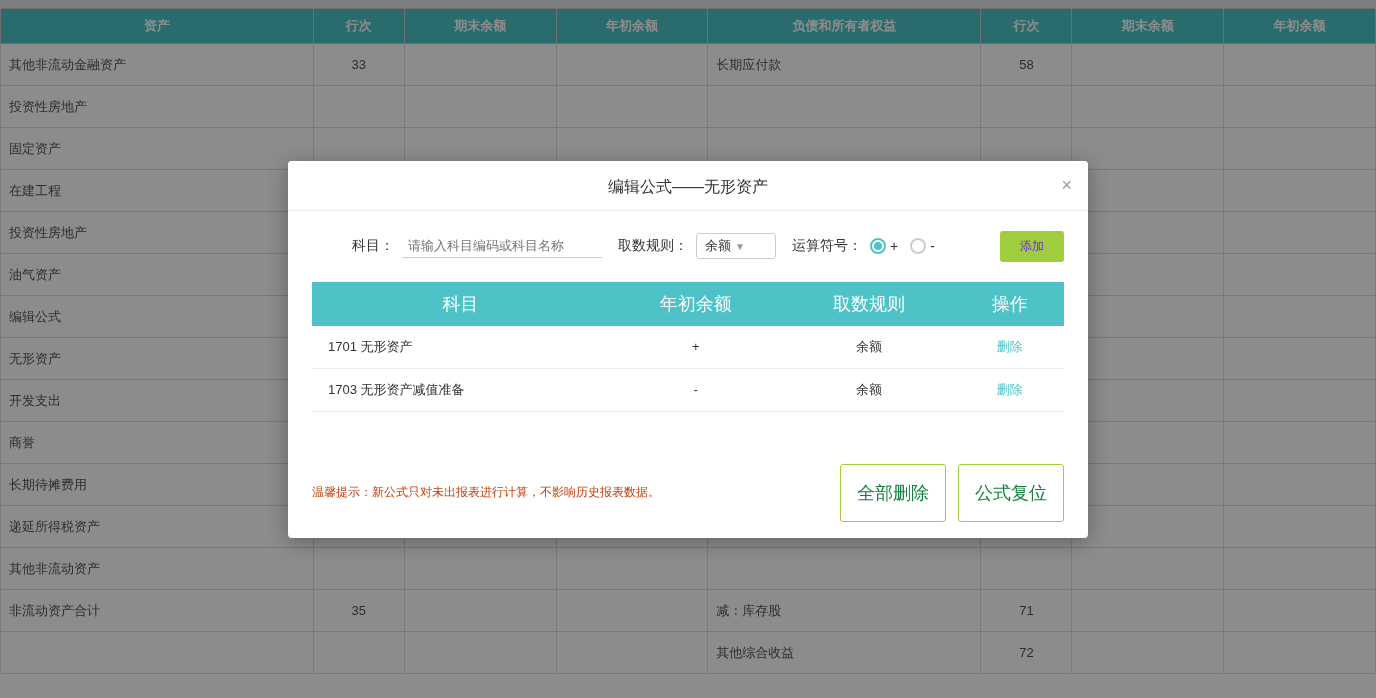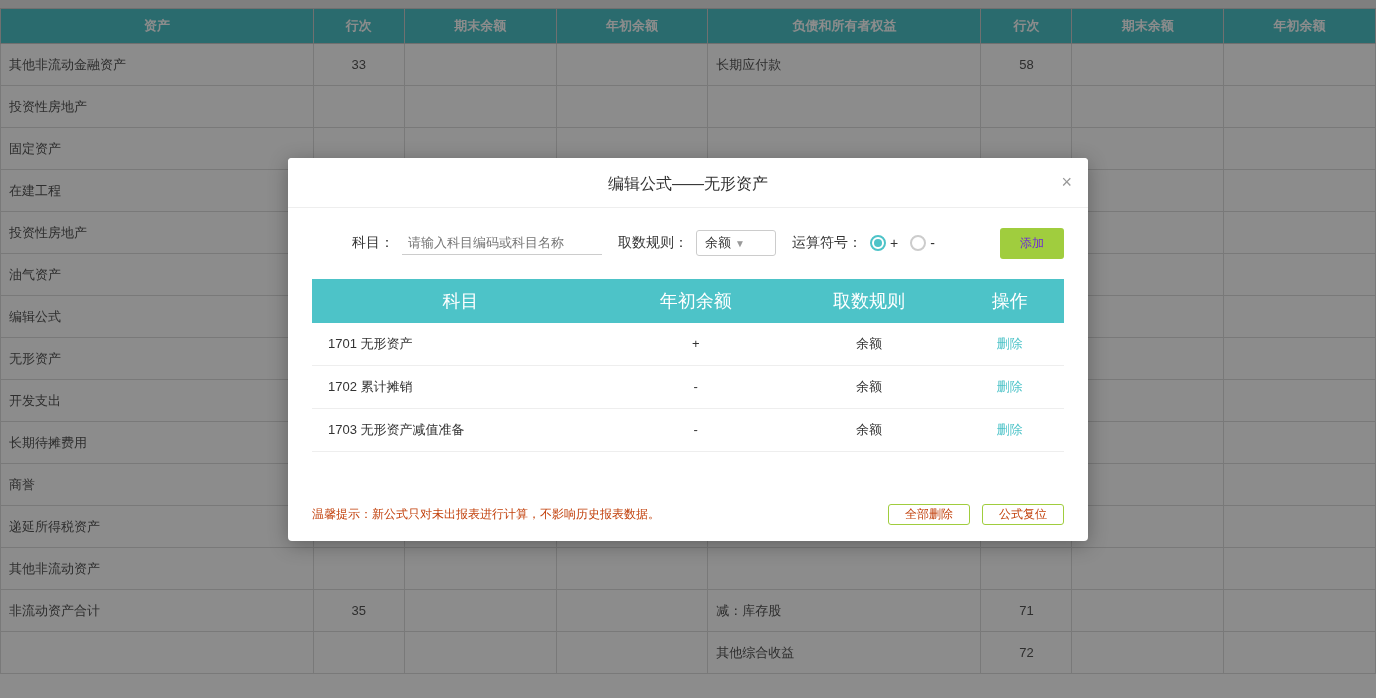--- a/index.html
+++ b/index.html
@@ -272,25 +272,25 @@
       font-size: 12px;
     }
 
     .footer-buttons {
       display: flex;
       gap: 12px;
     }
 
     .btn-outline {
       border: 1px solid #a0cd3e;
-      color: #c2410c;
+      color: #15803d;
       background: #fff;
       border-radius: 3px;
-      padding: 1px 16px;
-      font-size: 12px;
+      padding: 16px 16px;
+      font-size: 18px;
       cursor: pointer;
     }
   </style>
 </head>
 <body>
 
 <div class="bg-table-wrapper">
   <table class="bg-table">
     <thead>
       <tr>
@@ -389,31 +389,31 @@
           <td class="left-align">开发支出</td>
           <td></td>
           <td></td>
           <td></td>
           <td class="left-align"></td>
           <td></td>
           <td></td>
           <td></td>
         </tr>
         <tr>
+          <td class="left-align">商誉</td>
+          <td></td>
+          <td></td>
+          <td></td>
+          <td class="left-align"></td>
+          <td></td>
+          <td></td>
+          <td></td>
+        </tr>
+        <tr>
           <td class="left-align">长期待摊费用</td>
-          <td></td>
-          <td></td>
-          <td></td>
-          <td class="left-align"></td>
-          <td></td>
-          <td></td>
-          <td></td>
-        </tr>
-        <tr>
-          <td class="left-align">商誉</td>
           <td></td>
           <td></td>
           <td></td>
           <td class="left-align"></td>
           <td></td>
           <td></td>
           <td></td>
         </tr>
         <tr>
           <td class="left-align">递延所得税资产</td>
@@ -510,26 +510,20 @@
           </tr>
         </thead>
         <tbody id="formula-tbody">
         <tr>
               <td class="subject-cell">1701 无形资产</td>
               <td>+</td>
               <td>余额</td>
               <td><button class="btn-delete">删除</button></td>
             </tr>
             <tr>
-              <td class="subject-cell">1702 累计摊销</td>
-              <td>-</td>
-              <td>余额</td>
-              <td><button class="btn-delete">删除</button></td>
-            </tr>
-            <tr>
               <td class="subject-cell">1703 无形资产减值准备</td>
               <td>-</td>
               <td>余额</td>
               <td><button class="btn-delete">删除</button></td>
             </tr>
           </tbody>
       </table>
     </div>
 
     <div class="modal-footer">

